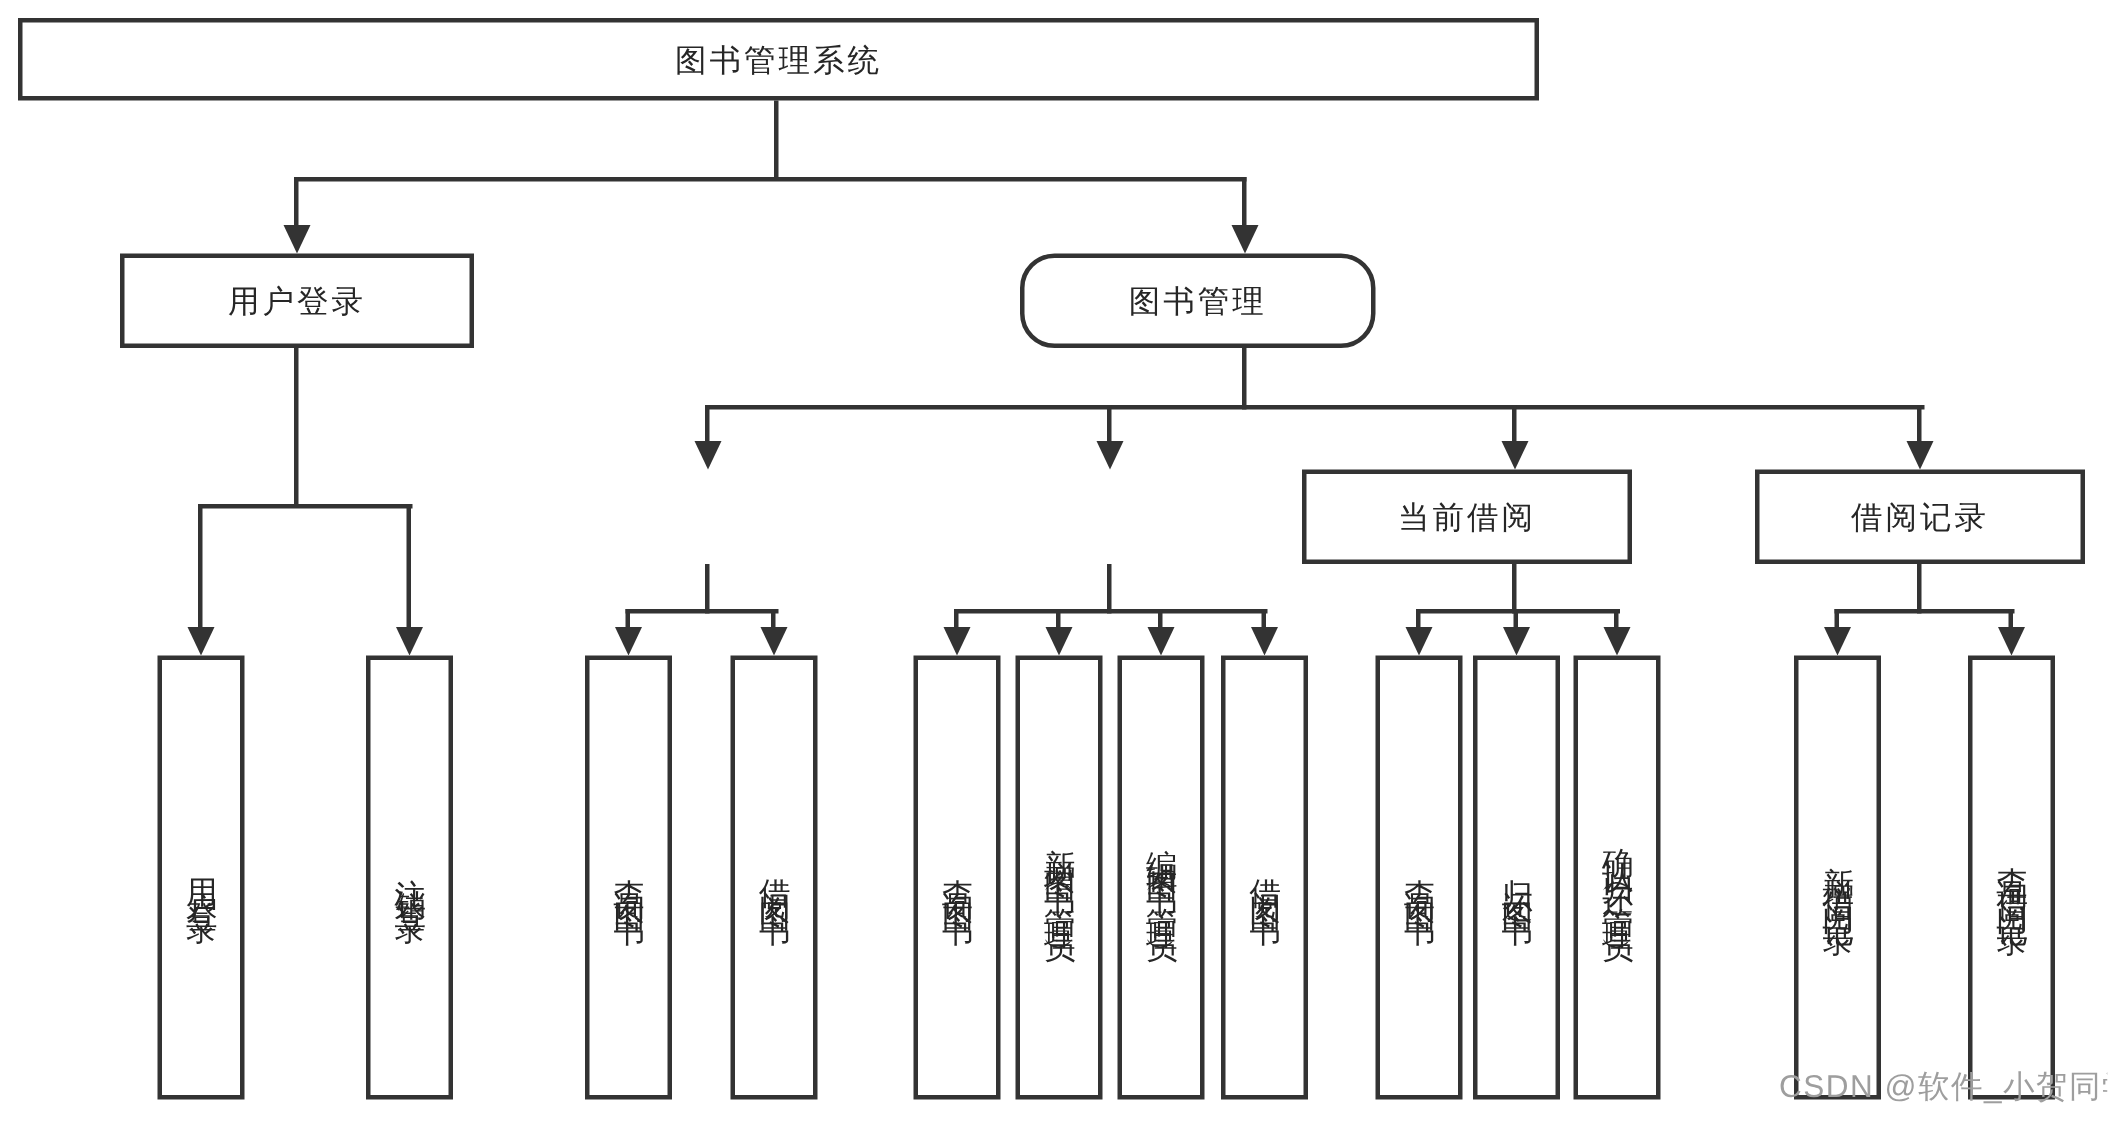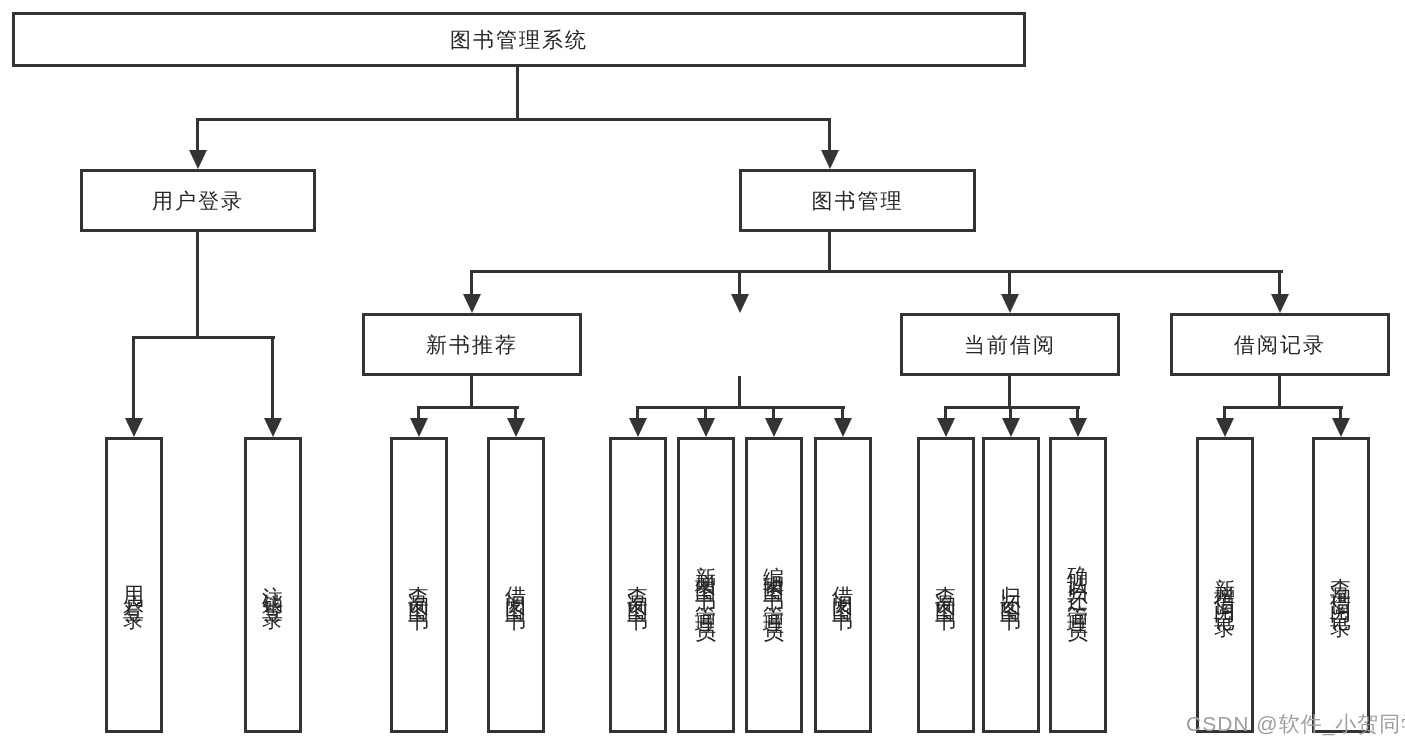--- a/index.html
+++ b/index.html
@@ -63,21 +63,21 @@
   <div class="line" style="left:516px;top:67px;width:3px;height:53px;"></div>
   <div class="line" style="left:196px;top:118px;width:635px;height:3px;"></div>
   <div class="line" style="left:196px;top:118px;width:3px;height:34px;"></div>
   <div class="arrow" style="left:189px;top:150px;"></div>
   <div class="line" style="left:828px;top:118px;width:3px;height:34px;"></div>
   <div class="arrow" style="left:821px;top:150px;"></div>
 
   <div class="box" style="left:80px;top:169px;width:236px;height:63px;">
     <span>用户登录</span>
   </div>
-  <div class="box" style="left:739px;top:169px;width:237px;height:63px;">
+  <div class="box" style="left:680px;top:169px;width:237px;height:63px;border-radius:23px;">
     <span>图书管理</span>
   </div>
 
   <div class="line" style="left:196px;top:232px;width:3px;height:106px;"></div>
   <div class="line" style="left:132px;top:336px;width:143px;height:3px;"></div>
   <div class="line" style="left:132px;top:336px;width:3px;height:84px;"></div>
   <div class="arrow" style="left:125px;top:418px;"></div>
   <div class="line" style="left:271px;top:336px;width:3px;height:84px;"></div>
   <div class="arrow" style="left:264px;top:418px;"></div>
 
@@ -85,24 +85,21 @@
   <div class="line" style="left:470px;top:270px;width:813px;height:3px;"></div>
   <div class="line" style="left:470px;top:270px;width:3px;height:26px;"></div>
   <div class="arrow" style="left:463px;top:294px;"></div>
   <div class="line" style="left:738px;top:270px;width:3px;height:26px;"></div>
   <div class="arrow" style="left:731px;top:294px;"></div>
   <div class="line" style="left:1008px;top:270px;width:3px;height:26px;"></div>
   <div class="arrow" style="left:1001px;top:294px;"></div>
   <div class="line" style="left:1278px;top:270px;width:3px;height:26px;"></div>
   <div class="arrow" style="left:1271px;top:294px;"></div>
 
-  <div class="box" style="left:362px;top:313px;width:220px;height:63px;">
-    <span>新书推荐</span>
-  </div>
-  <div class="box" style="left:900px;top:313px;width:220px;height:63px;">
+  <div class="box" style="left:868px;top:313px;width:220px;height:63px;">
     <span>当前借阅</span>
   </div>
   <div class="box" style="left:1170px;top:313px;width:220px;height:63px;">
     <span>借阅记录</span>
   </div>
 
   <div class="line" style="left:470px;top:376px;width:3px;height:33px;"></div>
   <div class="line" style="left:417px;top:406px;width:102px;height:3px;"></div>
   <div class="line" style="left:417px;top:406px;width:3px;height:14px;"></div>
   <div class="arrow" style="left:410px;top:418px;"></div>

